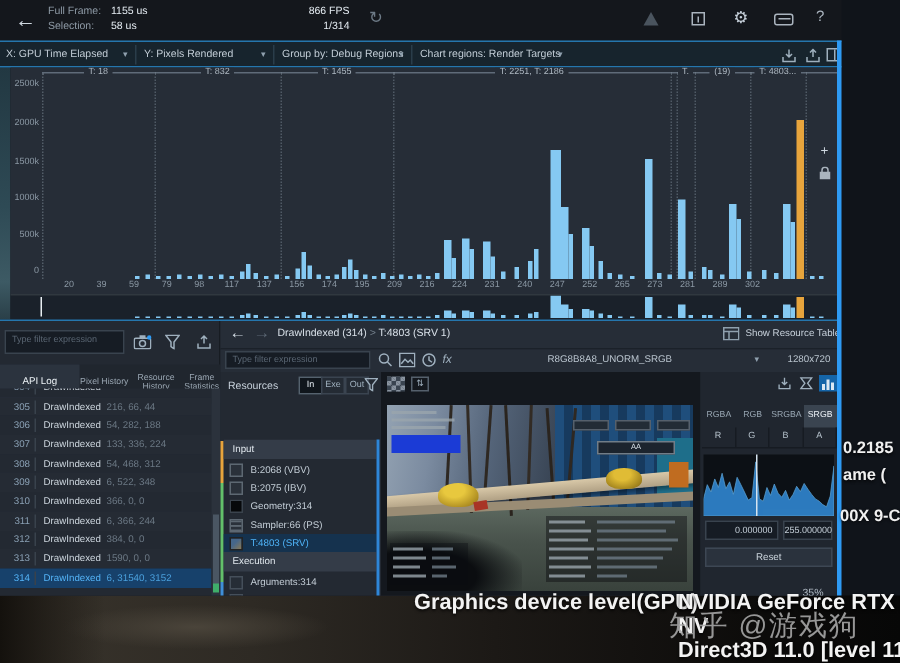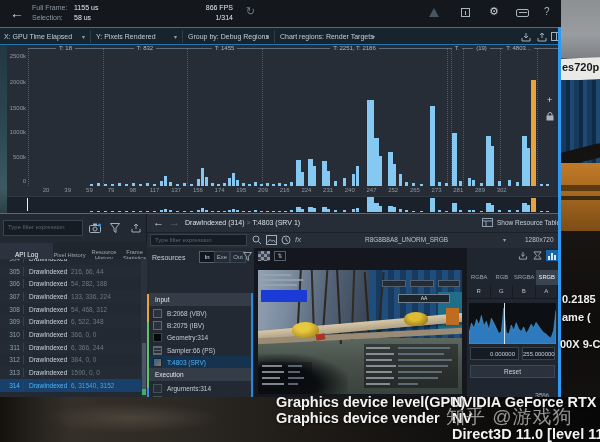--- a/index.html
+++ b/index.html
@@ -32,31 +32,20 @@
   .bigtxt{position:absolute;color:#f3f3f3;font-weight:bold;font-size:14.5px;white-space:nowrap;
           text-shadow:0 1px 2px rgba(0,0,0,.7);}
   .sidetxt{position:absolute;color:#f0f0f0;font-weight:bold;font-size:11px;white-space:nowrap;text-shadow:0 1px 2px rgba(0,0,0,.7);}
   #watermark{position:absolute;left:446px;top:404px;font-size:19px;color:rgba(170,170,170,.88);white-space:nowrap;letter-spacing:1px;}
 </style>
 </head>
 <body>
 
 <div id="app">
 
-  <div class="abs" style="left:561px;top:0;width:39px;height:397px;overflow:hidden;">
-    <div class="abs" style="left:0;top:0;width:39px;height:58px;background:linear-gradient(180deg,#8d9093 0%,#9a9da0 60%,#7d8084 100%);"></div>
-    <div class="abs" style="left:-4px;top:58px;width:47px;height:22px;background:#e9e9e6;transform:rotate(-2deg);"></div>
-    <div class="abs" style="left:1px;top:61px;font-size:11px;font-weight:bold;color:#15181c;">es720p</div>
-    <div class="abs" style="left:0;top:80px;width:39px;height:85px;background:repeating-linear-gradient(90deg,#16395c 0 5px,#0f2a44 5px 9px,#1d4a73 9px 13px);"></div>
-    <div class="abs" style="left:-6px;top:148px;width:52px;height:14px;background:#151312;border-radius:8px;transform:rotate(-14deg);"></div>
-    <div class="abs" style="left:0;top:163px;width:39px;height:68px;background:linear-gradient(180deg,#c07a28 0%,#a96a20 40%,#7c4d16 100%);"></div>
-    <div class="abs" style="left:0;top:185px;width:39px;height:6px;background:#5e3a10;"></div>
-    <div class="abs" style="left:0;top:196px;width:39px;height:4px;background:#3c2a10;"></div>
-    <div class="abs" style="left:0;top:231px;width:39px;height:166px;background:linear-gradient(180deg,#191613 0%,#0e0d0c 60%,#131110 100%);"></div>
-  </div>
 
   <div class="abs" style="left:0;top:397px;width:600px;height:45px;
        background:linear-gradient(90deg,#39342c 0%,#2e2a24 28%,#1c1916 55%,#0c0b0a 85%,#070707 100%);">
     <div class="abs" style="left:40px;top:6px;width:180px;height:30px;background:radial-gradient(ellipse at center,#4a443a 0%,rgba(40,36,30,0) 70%);"></div>
     <div class="abs" style="left:0;top:0;width:70px;height:45px;background:linear-gradient(90deg,#14110d,rgba(20,17,13,0));"></div>
   </div>
 
   <div class="abs" style="left:0;top:45px;width:7px;height:168px;background:linear-gradient(180deg,#223842 0%,#2e4a55 55%,#3d5a64 85%,#2a3f48 100%);"></div>
 
   <div id="topbar" class="abs">
@@ -593,18 +582,17 @@
       <div class="abs" style="left:68px;top:144px;font-size:7px;color:#aeb8c2;">35%</div>
     </div>
   </div>
 
   <div class="sidetxt" style="left:562px;top:293px;">0.2185</div>
   <div class="sidetxt" style="left:562px;top:311px;">ame (</div>
   <div class="sidetxt" style="left:560px;top:338px;">00X 9-C</div>
 
   <div class="bigtxt" style="left:276px;top:394px;">Graphics device level(GPU)</div>
   <div class="bigtxt" style="left:452px;top:394px;">NVIDIA GeForce RTX 20</div>
-  <div class="bigtxt" style="left:276px;top:410px;">Graphics device vender</div>
   <div class="bigtxt" style="left:452px;top:410px;">NV</div>
   <div class="bigtxt" style="left:452px;top:426px;">Direct3D 11.0 [level 11.1</div>
   <div id="watermark">知乎 @游戏狗</div>
 
 </div>
 
 </body></html>

